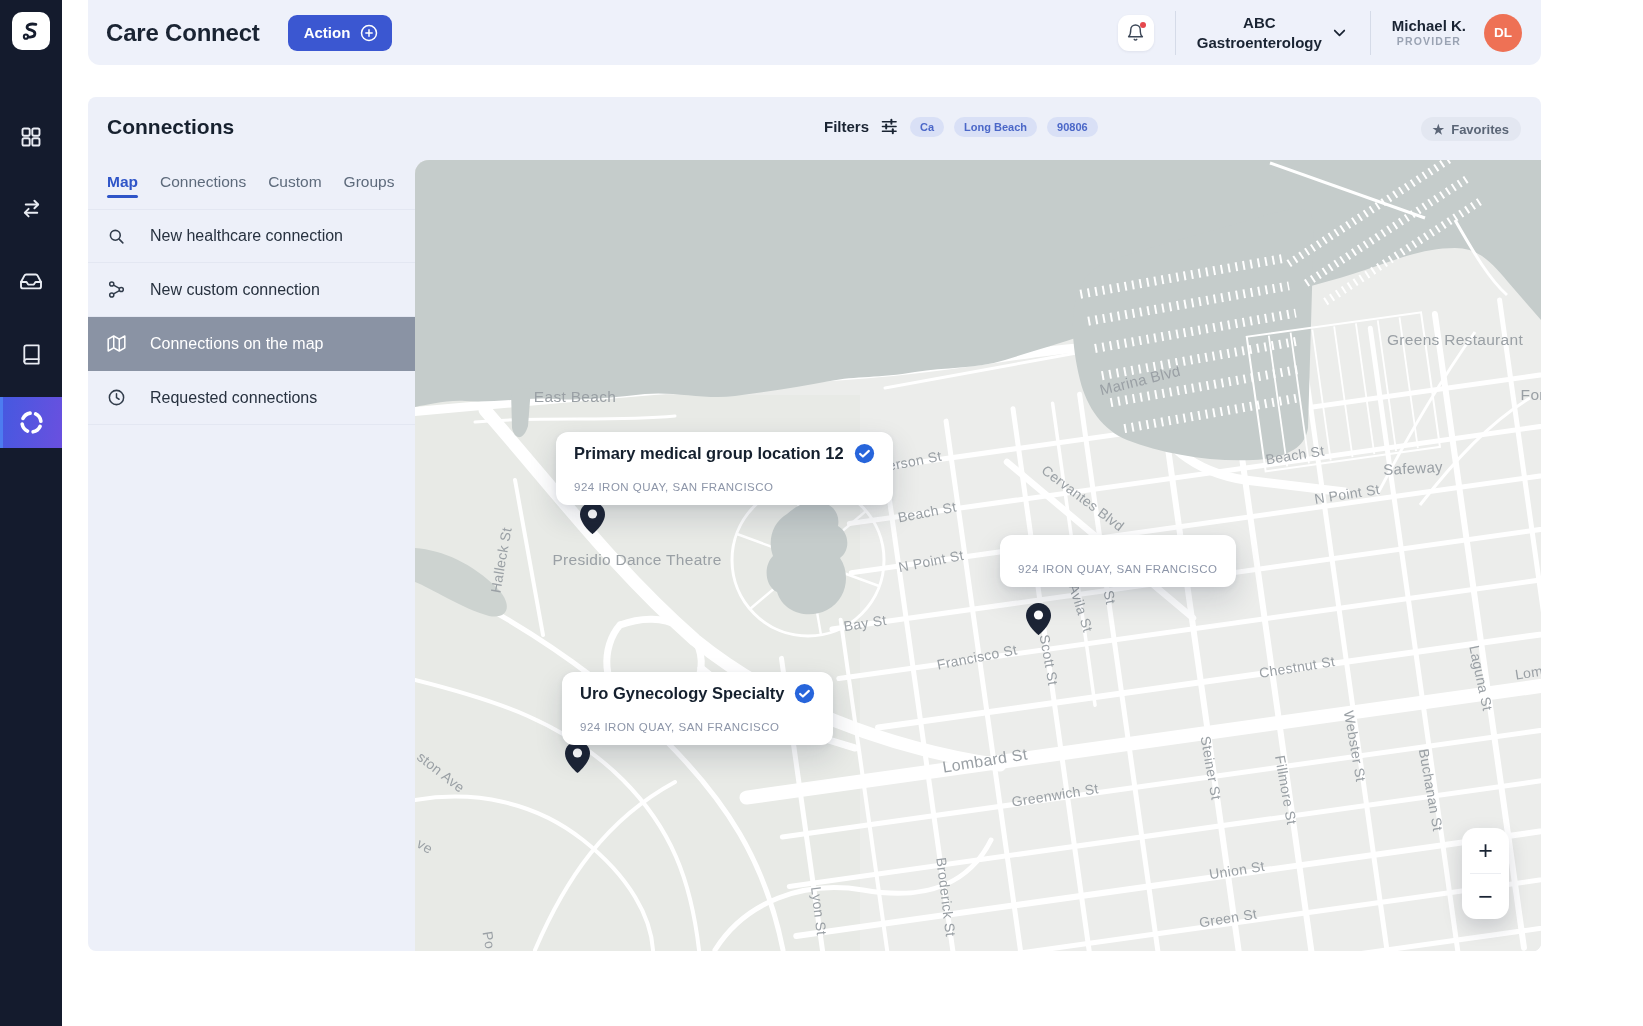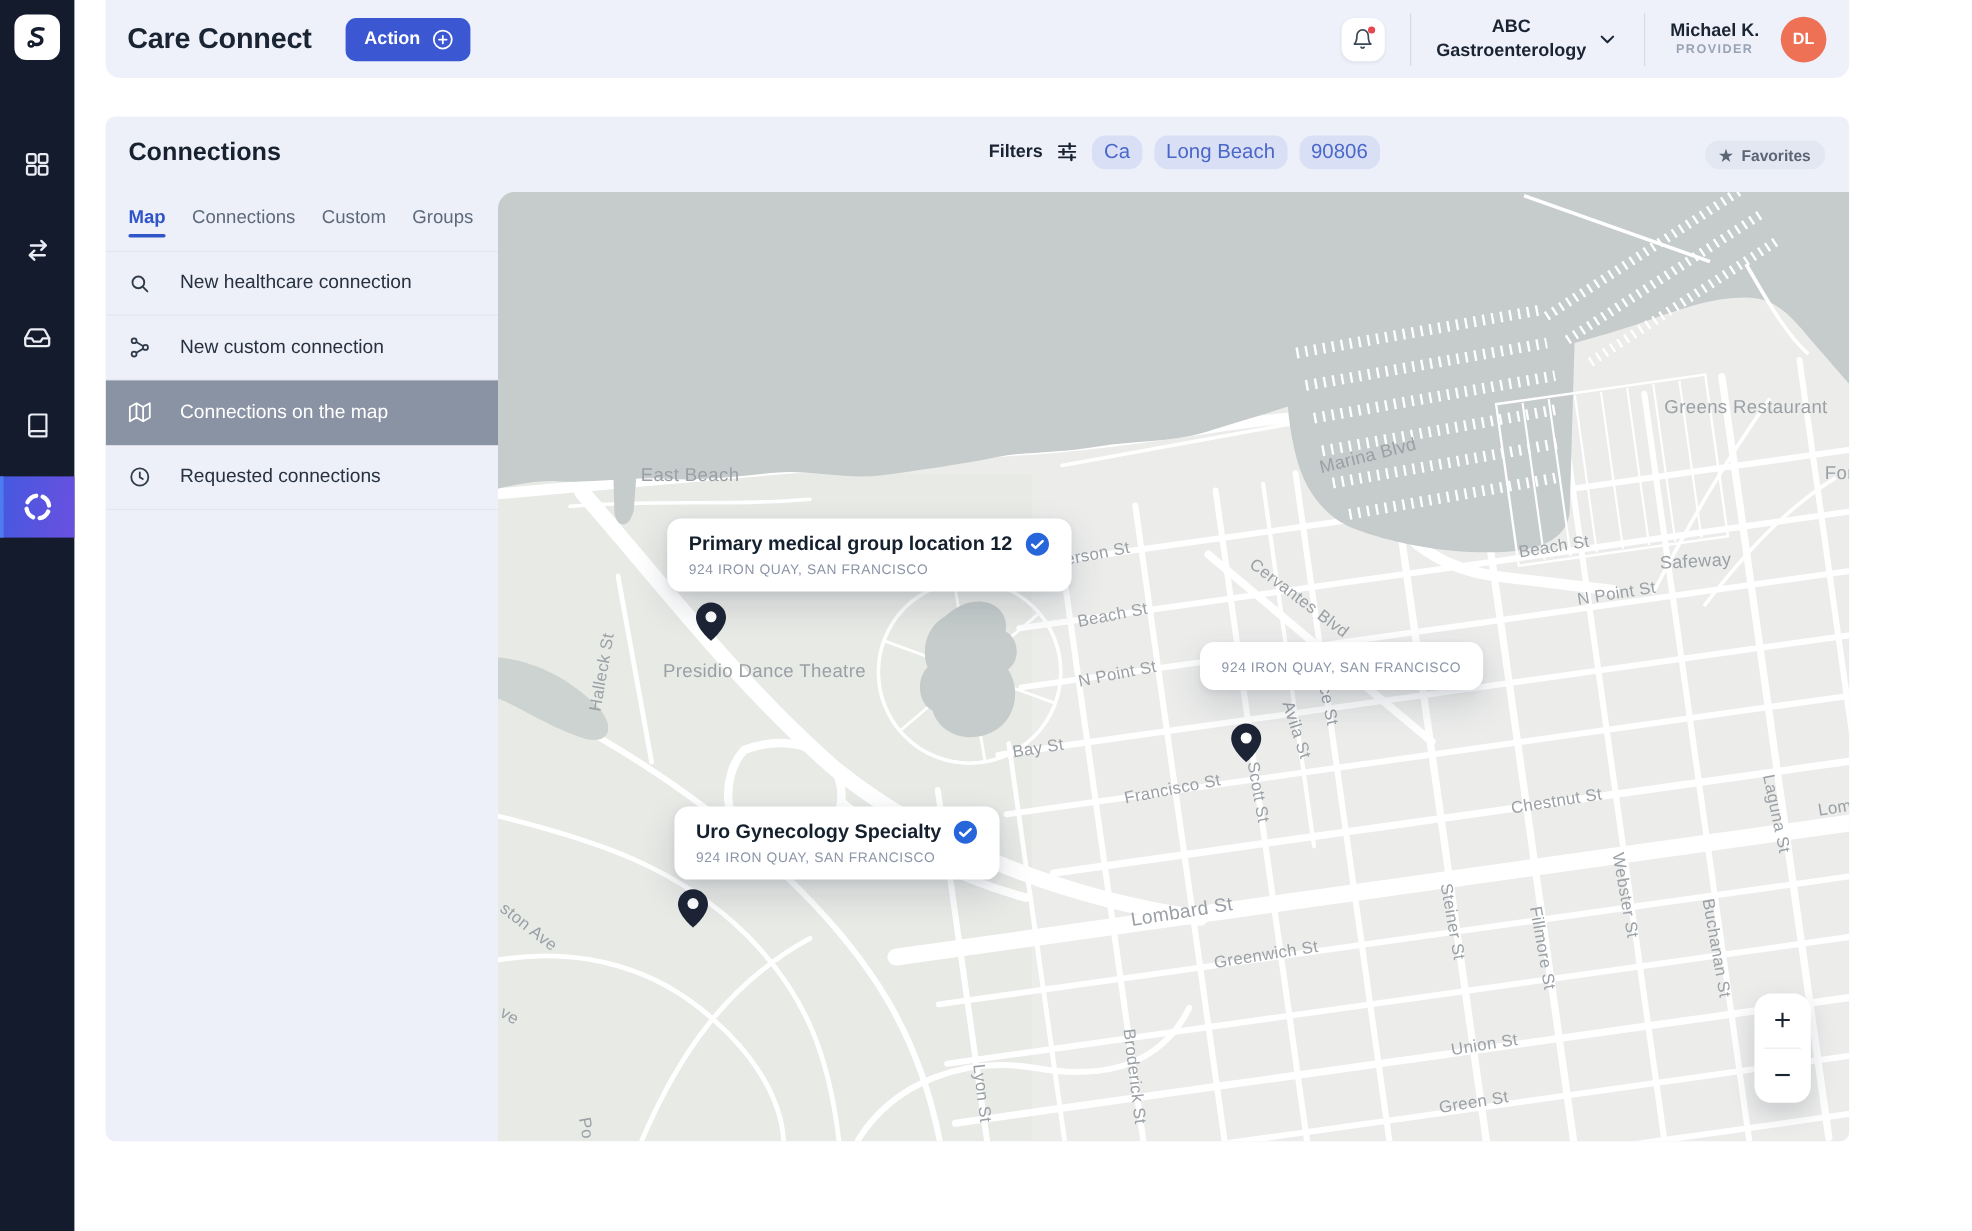--- a/index.html
+++ b/index.html
@@ -41,21 +41,21 @@
   .panel { position:absolute; left:88px; top:97px; width:1453px; height:854px; background:var(--panel-bg);
     border-radius:8px; overflow:hidden; z-index:4; }
   .panel-title { position:absolute; left:19px; top:18px; font-size:21px; font-weight:bold; color:#17212F; }
   .search-box { position:absolute; left:362px; top:10px; width:326px; height:38px; background:#fff; border-radius:10px;
     display:flex; align-items:center; padding:0 12px; gap:11px; box-shadow:0 1px 3px rgba(25,35,60,.06); }
   .search-box input { border:none; outline:none; flex:1; font-family:inherit; font-size:15px; color:#2A3442; background:transparent; }
   .search-box input::placeholder { color:#97A0AE; }
   .toolbar { position:absolute; left:736px; top:17px; height:25px; display:flex; align-items:center; gap:12px; }
   .filters-label { font-size:15px; font-weight:bold; color:#1A2433; cursor:pointer; }
   .chips { display:flex; align-items:center; gap:10px; }
-  .chip { background:var(--chip-bg); color:var(--chip-text); font-size:17px; font-weight:normal;
+  .chip { background:var(--chip-bg); color:var(--chip-text); font-size:11px; font-weight:bold;
     padding:4px 10px; border-radius:11px; cursor:pointer; }
   .fav-btn { position:absolute; right:20px; top:20px; height:24px; background:#E3E7F1; border:none; border-radius:12px;
     display:flex; align-items:center; gap:7px; padding:0 12px; color:#5A6576; font-family:inherit; font-size:13px; font-weight:bold; cursor:pointer; }
   .fav-star { font-size:13px; line-height:1; color:#5B6576; }
 
   .tabs { position:absolute; left:19px; top:76px; display:flex; gap:22px; }
   .tab { font-size:15.5px; color:#5D6A7B; padding-bottom:7px; cursor:pointer; position:relative; }
   .tab.active { color:var(--tab-active); font-weight:bold; }
   .tab.active::after { content:""; position:absolute; left:0; right:0; bottom:0; height:3px; border-radius:2px; background:var(--tab-active); }
 
@@ -75,21 +75,21 @@
   .map-svg { position:absolute; left:0; top:0; }
   .land { fill:var(--land); }
   .park { fill:#E8EAE6; }
   .water { fill:var(--water); }
   .map-label { position:absolute; transform:translate(-50%,-50%); color:var(--street-label); letter-spacing:.3px;
     white-space:nowrap; z-index:1; pointer-events:none; }
   .map-pin { position:absolute; z-index:2; cursor:pointer; }
   .map-card { position:absolute; z-index:3; background:#fff; border-radius:12px; padding:11px 18px 12px;
     white-space:nowrap; box-shadow:0 12px 28px rgba(25,35,60,.16), 0 2px 6px rgba(25,35,60,.08); cursor:pointer; }
   .card-title { display:flex; align-items:center; gap:10px; font-size:16.5px; font-weight:bold; color:#15202E; }
-  .card-addr { margin-top:5px; font-size:11.5px; color:#8C95A8; letter-spacing:.5px; }
+  .card-addr { margin-top:17px; font-size:11.5px; color:#8C95A8; letter-spacing:.5px; }
   .zoom-ctl { position:absolute; left:1047px; top:668px; width:47px; background:#fff; border-radius:14px;
     box-shadow:0 8px 20px rgba(25,35,60,.18); z-index:3; overflow:hidden; }
   .zoom-btn { width:47px; height:45px; border:none; background:transparent; font-family:inherit; font-size:25px;
     color:#1A2433; cursor:pointer; display:flex; align-items:center; justify-content:center; }
   .zoom-sep { height:1px; background:#ECEEF2; margin:0 8px; }
 </style>
 </head>
 <body>
 
 <div class="stage">

